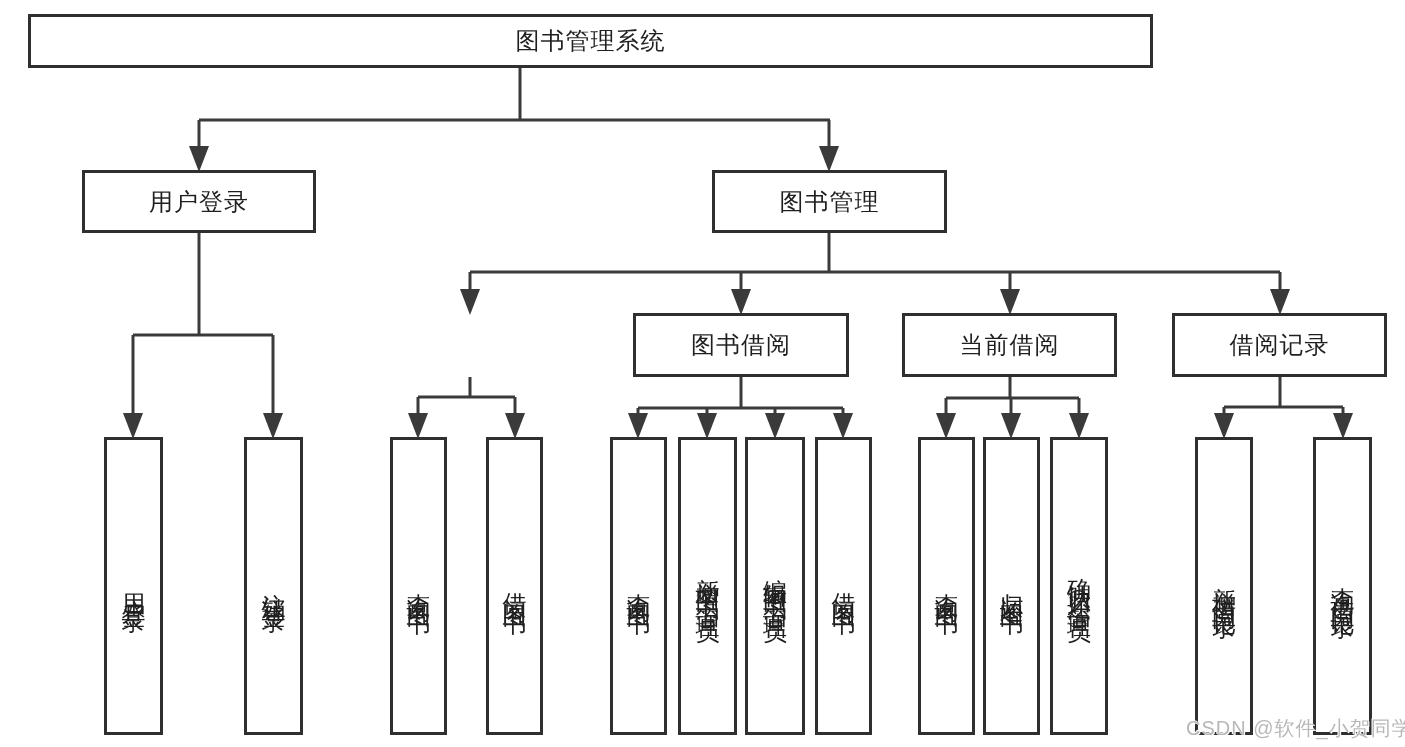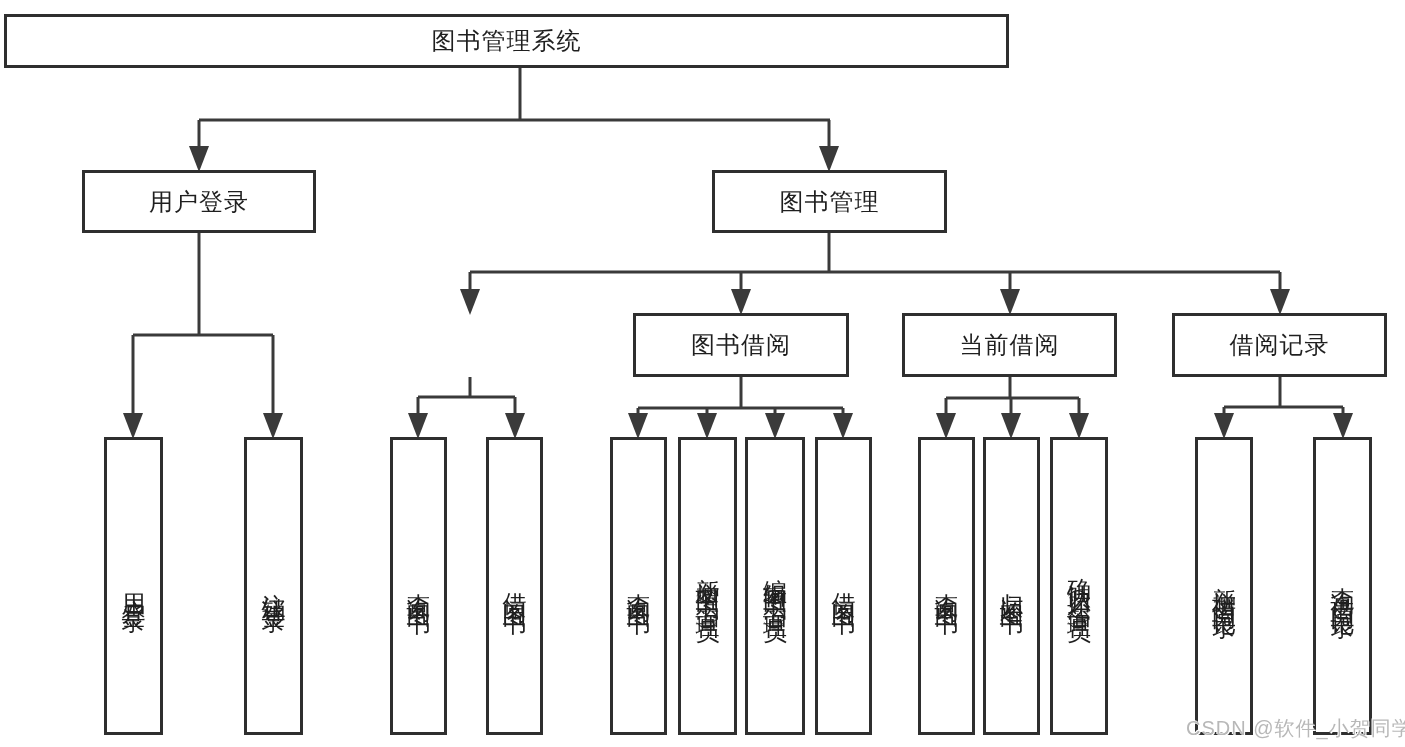--- a/index.html
+++ b/index.html
@@ -13,21 +13,21 @@
   #connectors line{stroke:var(--line-color,#3a3a3a);stroke-width:3;}
   #connectors polygon{fill:var(--line-color,#3a3a3a);}
   .box{
     position:absolute;box-sizing:border-box;z-index:2;
     background:var(--box-fill,#ffffff);
     border:3px solid var(--box-border,#2f2f2f);
     display:flex;align-items:center;justify-content:center;
     color:var(--label-text,#1f1f1f);
   }
   .hlabel{font-size:24px;letter-spacing:1px;white-space:nowrap;}
-  .root{left:4px;top:14px;width:1005px;height:54px;}
+  .root{left:28px;top:14px;width:1125px;height:54px;}
   .lvl2{top:170px;height:63px;}
   .lvl3{top:313px;height:64px;}
   .leaf{top:437px;height:298px;}
   .vtext{
     writing-mode:vertical-rl;text-orientation:mixed;
     font-size:24px;letter-spacing:6px;line-height:1;
     color:var(--label-text,#1f1f1f);
   }
   .watermark{
     position:absolute;left:1186px;top:715px;z-index:3;

